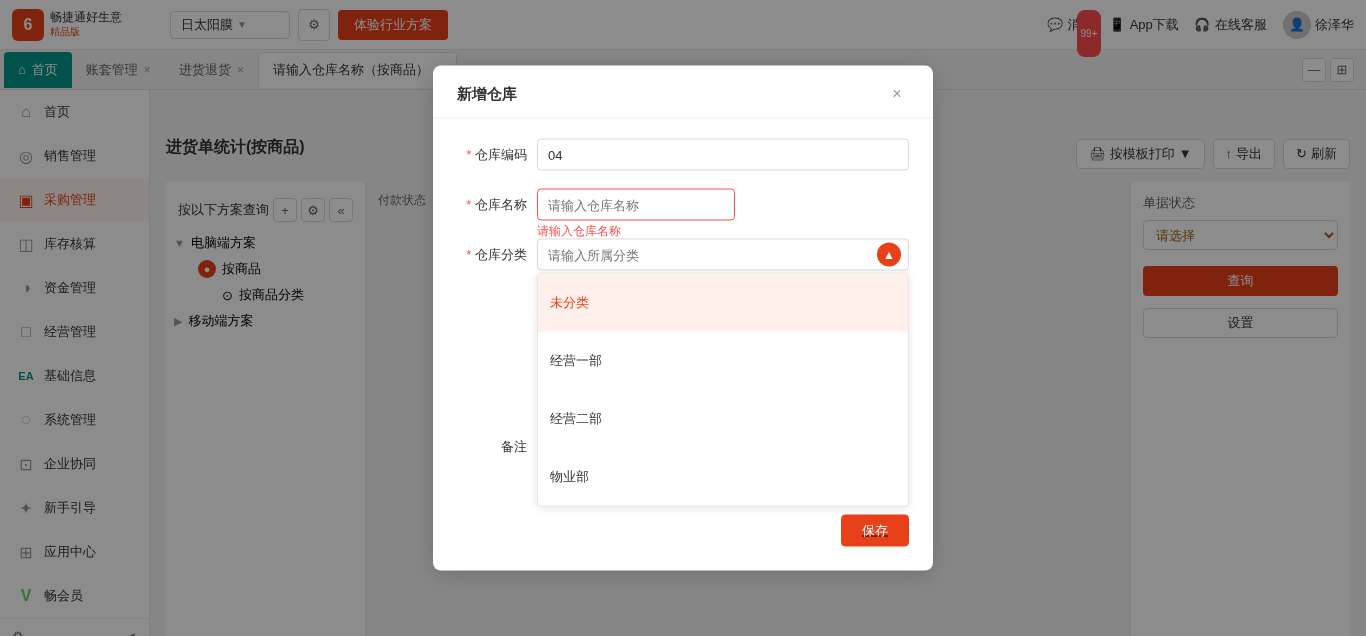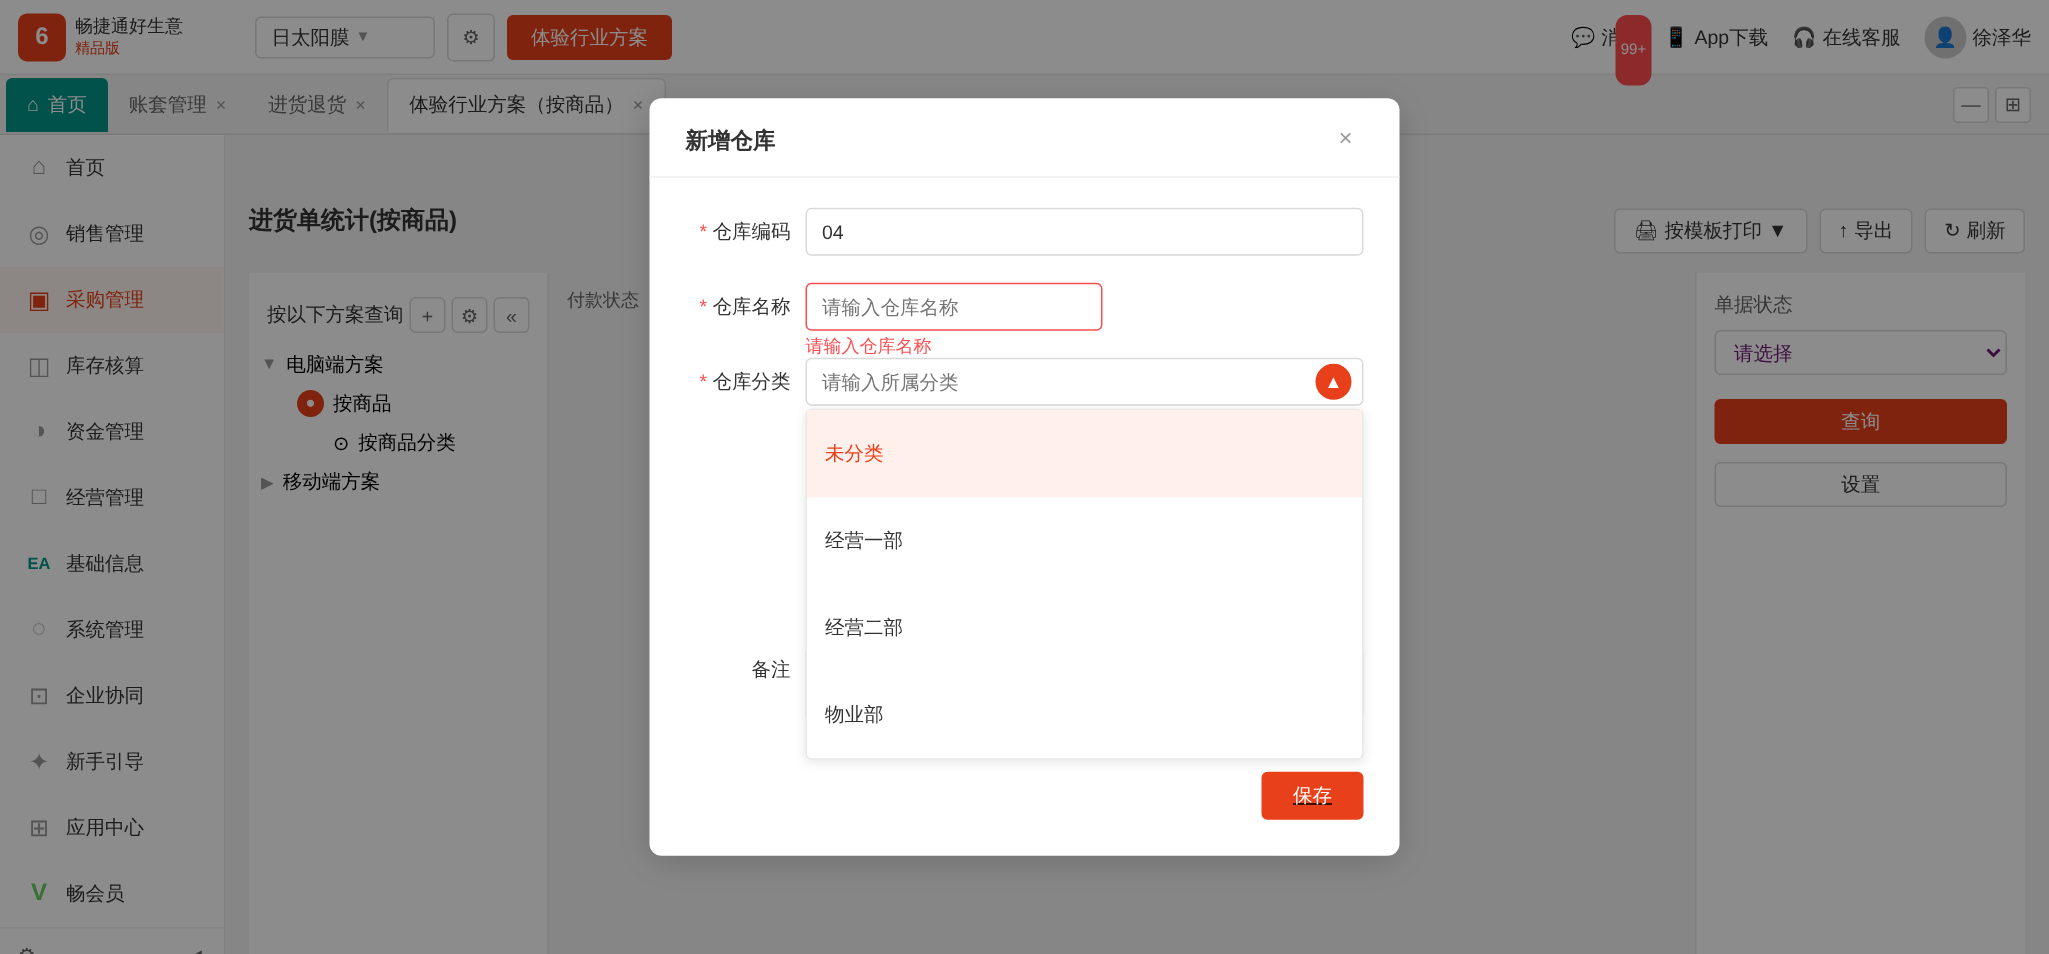--- a/index.html
+++ b/index.html
@@ -225,21 +225,21 @@
       width: 220px; background: #fff; border-left: 1px solid #e8e8e8;
       padding: 12px; flex-shrink: 0;
     }
     .right-section { margin-bottom: 16px; }
     .right-section-title {
       font-size: 13px; color: #666; margin-bottom: 8px;
       display: flex; align-items: center; gap: 4px;
     }
     .right-select {
       width: 100%; height: 30px; border: 1px solid #d9d9d9; border-radius: 4px;
-      padding: 0 8px; font-size: 13px; color: #701a75; background: #fff; cursor: pointer;
+      padding: 0 8px; font-size: 13px; color: #a16207; background: #fff; cursor: pointer;
     }
     .query-btn {
       background: #e8401a; color: #fff; border: none; border-radius: 4px;
       padding: 6px 20px; cursor: pointer; font-size: 13px; width: 100%;
     }
     .set-btn {
       background: #fff; color: #333; border: 1px solid #d9d9d9; border-radius: 4px;
       padding: 5px 20px; cursor: pointer; font-size: 13px; width: 100%;
       margin-top: 6px;
     }
@@ -304,21 +304,21 @@
   </div>
   <div class="tab">
     <span>账套管理</span>
     <span class="tab-close">×</span>
   </div>
   <div class="tab">
     <span>进货退货</span>
     <span class="tab-close">×</span>
   </div>
   <div class="tab active">
-    <span>体验行业方案（按商品）</span>
+    <span>请输入仓库名称（按商品）</span>
     <span class="tab-close">×</span>
   </div>
   <div class="tab-bar-right">
     <div class="tab-bar-btn">—</div>
     <div class="tab-bar-btn">⊞</div>
   </div>
 </div>
 
 <div class="layout">
 

